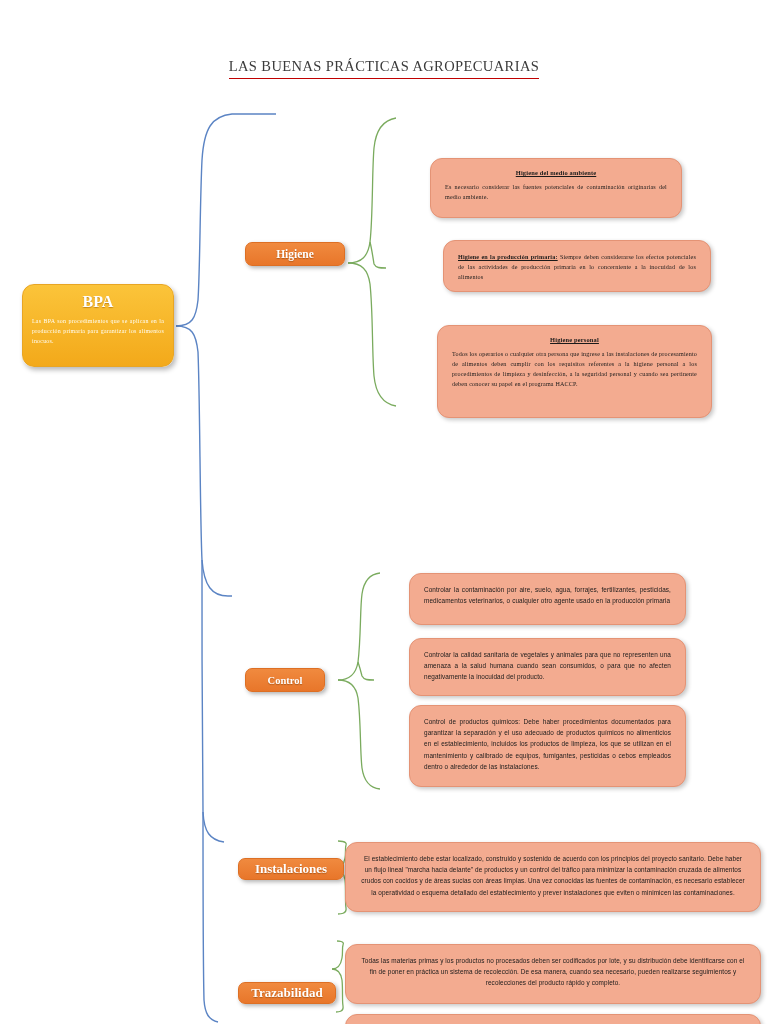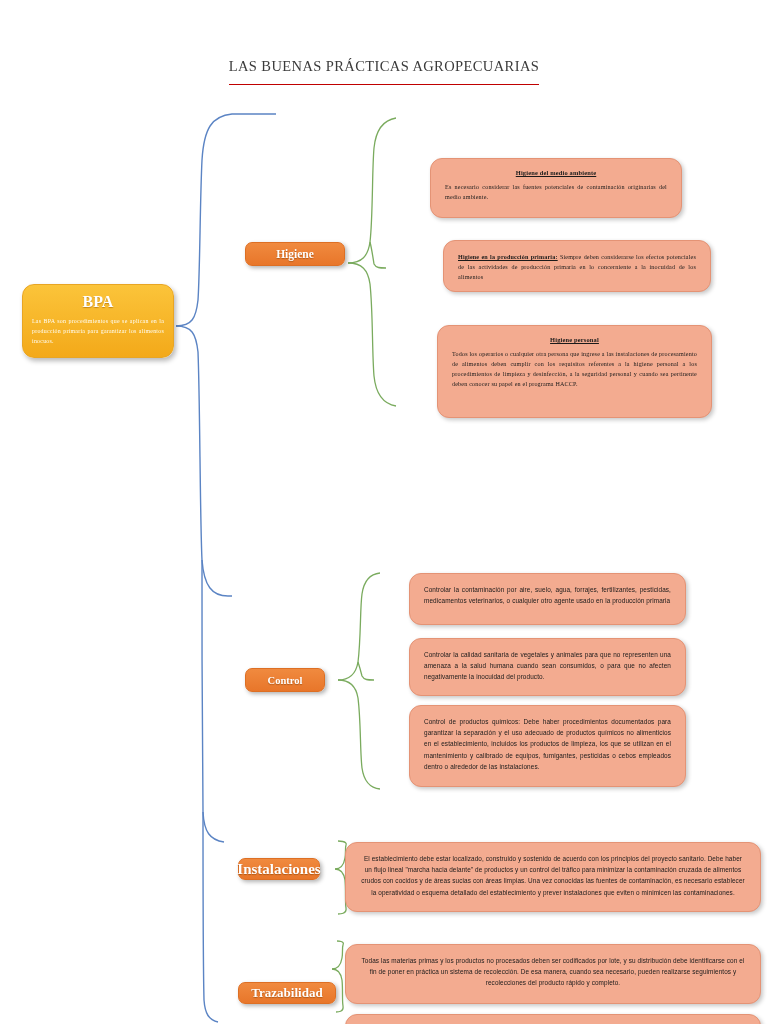--- a/index.html
+++ b/index.html
@@ -19,28 +19,28 @@
     left:0;right:0;top:58px;
     text-align:center;
     font-family:"Liberation Serif", serif;
     font-size:14.5px;
     letter-spacing:.4px;
     color:#3b3b3b;
     white-space:nowrap;
   }
   .title span{
     border-bottom:1.6px solid #c00000;
-    padding-bottom:10px;
+    padding-bottom:4px;
   }
 
   
   .root{
     position:absolute;
     left:22px;top:284px;
-    width:152px;height:74px;
+    width:152px;height:83px;
     border-radius:12px;
     background:linear-gradient(180deg,#fcc githubfff 0%,#f5b324 100%);
     background:linear-gradient(180deg,#fbc43a 0%,#f3a91a 100%);
     border:1px solid #e8a524;
     box-shadow:2px 3px 5px rgba(0,0,0,.28);
     box-sizing:border-box;
     padding:6px 9px 4px 9px;
     color:#ffffff;
   }
   .root .root-title{
@@ -70,21 +70,21 @@
     box-shadow:2px 2px 4px rgba(0,0,0,.3);
     color:#ffffff;
     font-family:"Liberation Serif", serif;
     font-weight:bold;
     display:flex;align-items:center;justify-content:center;
     text-shadow:0 1px 1px rgba(120,55,0,.5);
     box-sizing:border-box;
   }
   .branch.b-higiene{left:245px;top:242px;width:100px;height:24px;font-size:11.5px;}
   .branch.b-control{left:245px;top:668px;width:80px;height:24px;font-size:10.5px;}
-  .branch.b-instalaciones{left:238px;top:858px;width:82px;height:22px;font-size:15px;}
+  .branch.b-instalaciones{left:238px;top:858px;width:106px;height:22px;font-size:13px;}
   .branch.b-trazabilidad{left:238px;top:958px;width:98px;height:22px;font-size:13px;margin-top:24px;}
 
   
   .box{
     position:absolute;
     background:#f3ab90;
     border:1px solid #e49375;
     border-radius:12px;
     box-shadow:2px 2px 4px rgba(0,0,0,.22);
     box-sizing:border-box;

